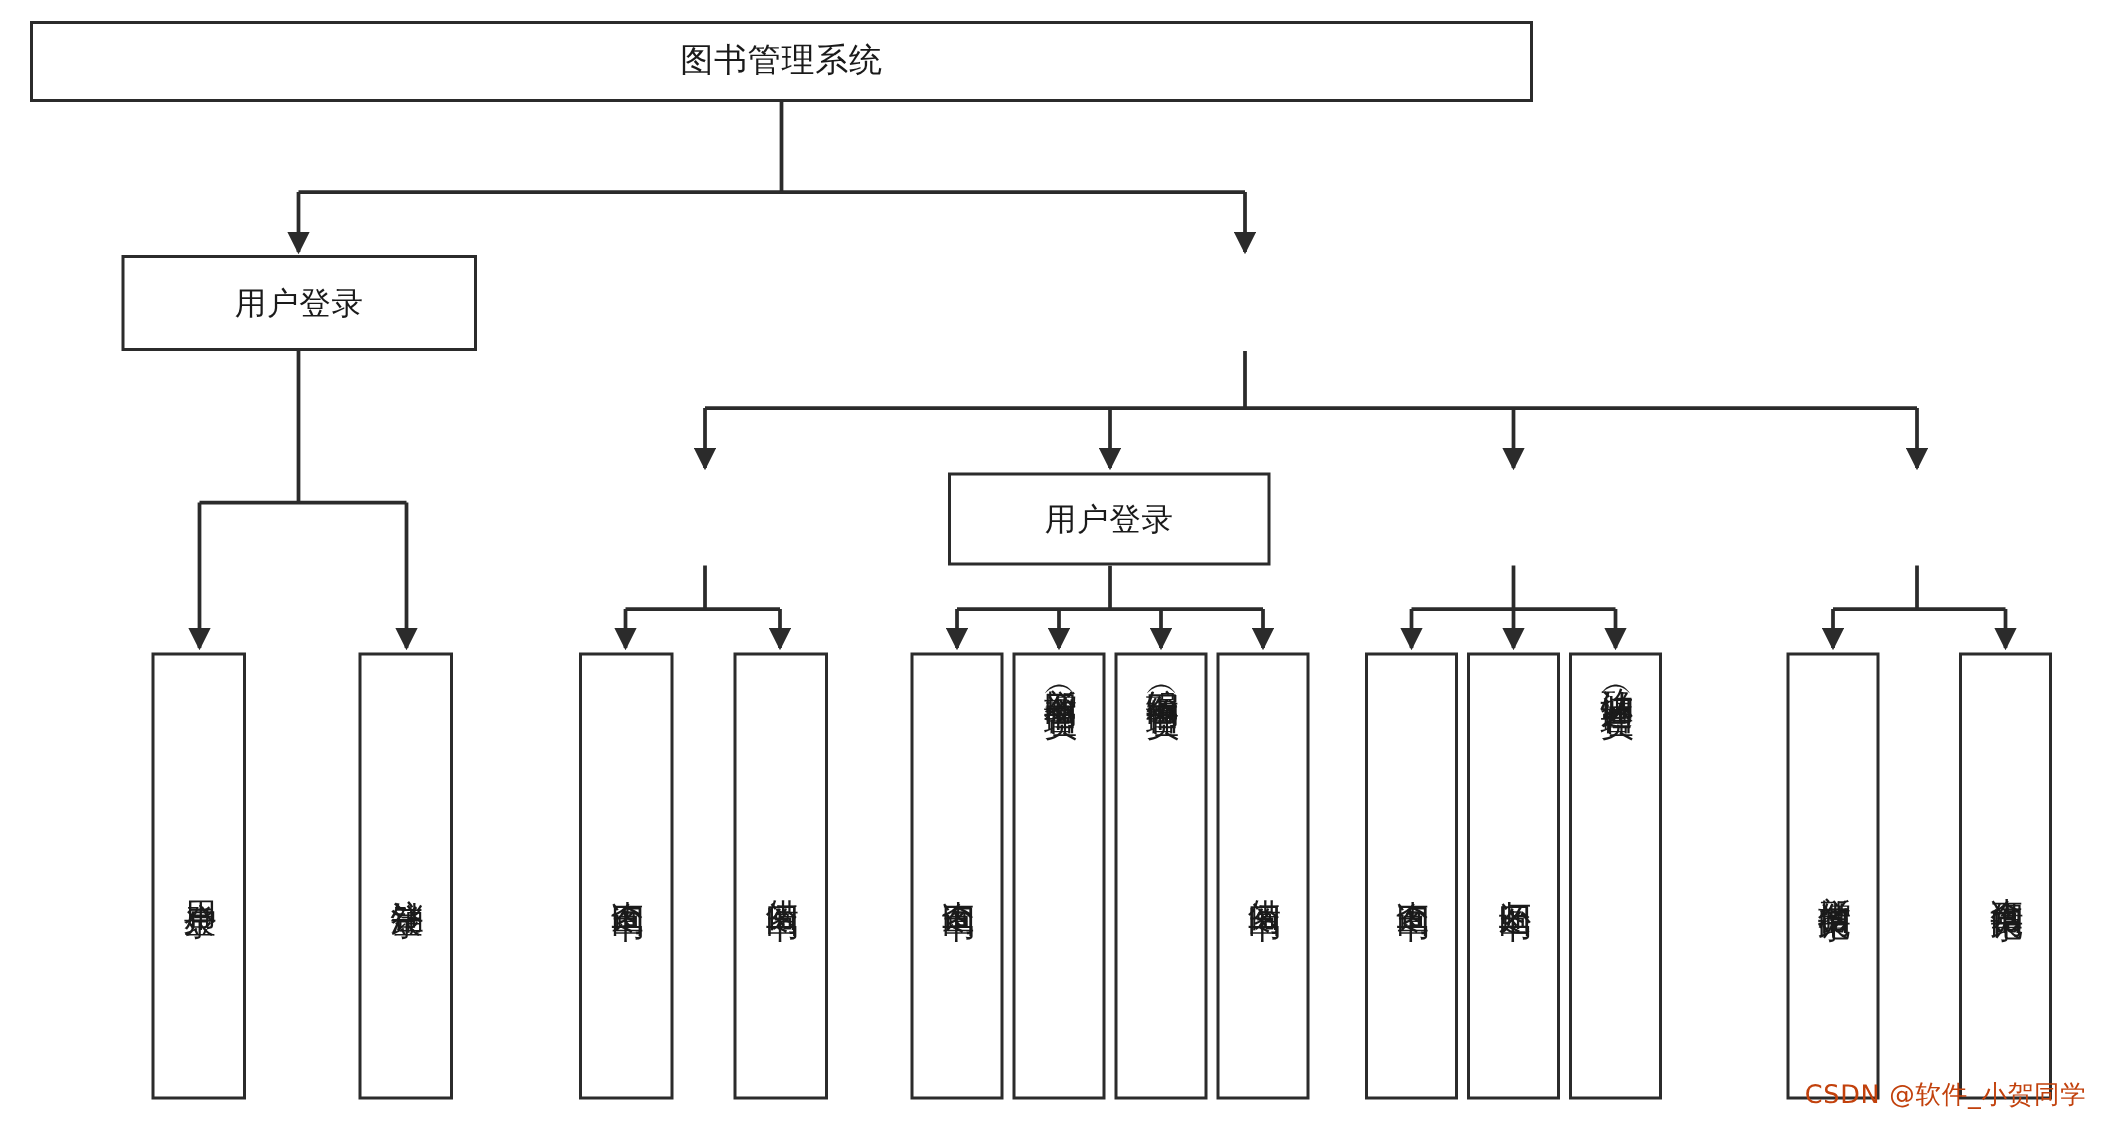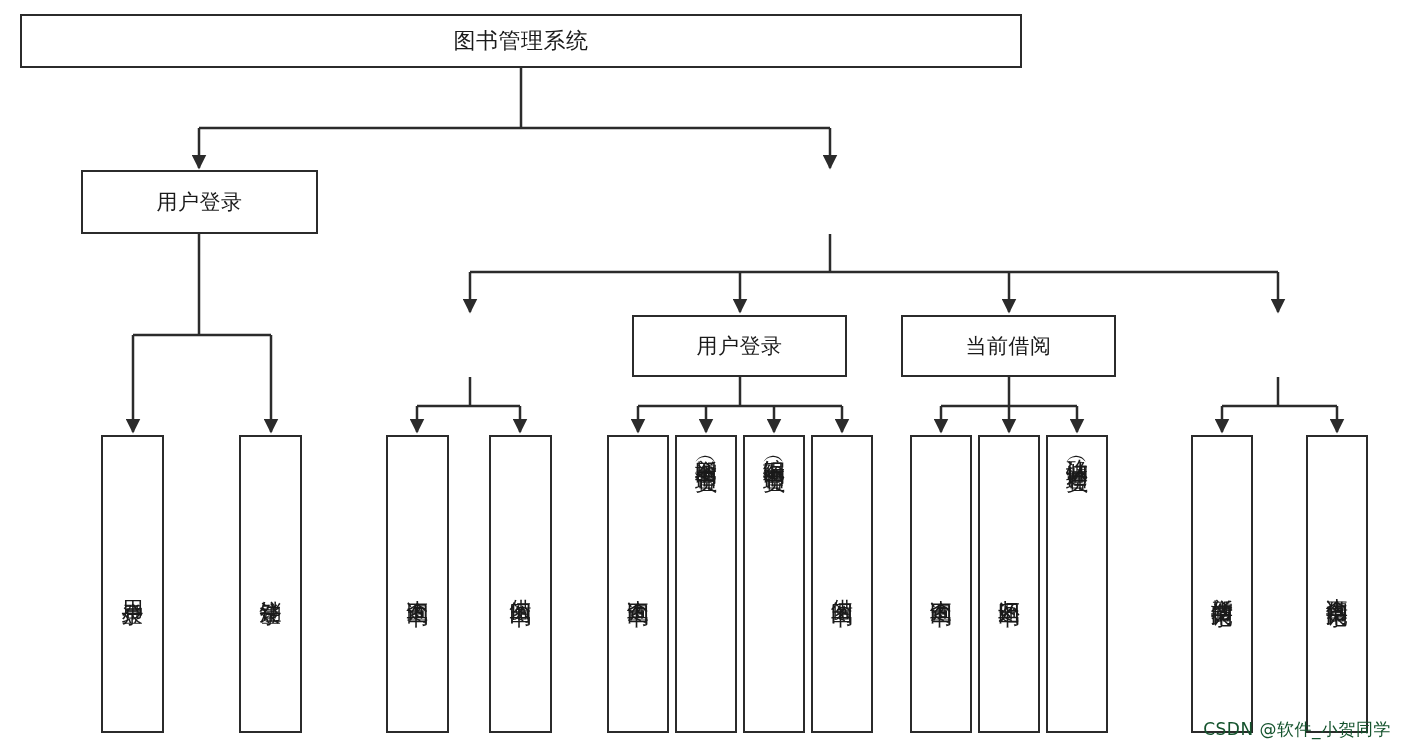--- a/index.html
+++ b/index.html
@@ -68,21 +68,21 @@
   }
   
   .node.vert.mid {
     align-items: center;
   }
   #watermark {
     position: absolute;
     right: 14px;
     bottom: 6px;
     font-size: 17px;
-    color: #14532d;
+    color: #c2410c;
     z-index: 5;
     white-space: nowrap;
     letter-spacing: 0.5px;
   }
 </style>
 </head>
 <body>
 
 <div id="canvas">
 
@@ -143,23 +143,20 @@
   <div class="node horiz" style="left:81px; top:170px; width:237px; height:64px;">
     <span class="label">用户登录</span>
   </div>
 
 
 
   <div class="node horiz" style="left:632px; top:315px; width:215px; height:62px;">
     <span class="label">用户登录</span>
   </div>
 
-  <div class="node horiz" style="left:901px; top:315px; width:215px; height:62px;">
-    <span class="label">当前借阅</span>
-  </div>
 
 
   <div class="node vert mid" style="left:101px; top:435px; width:63px; height:298px;">
     <span class="label">用户登录</span>
   </div>
 
   <div class="node vert mid" style="left:239px; top:435px; width:63px; height:298px;">
     <span class="label">注销登录</span>
   </div>
 

